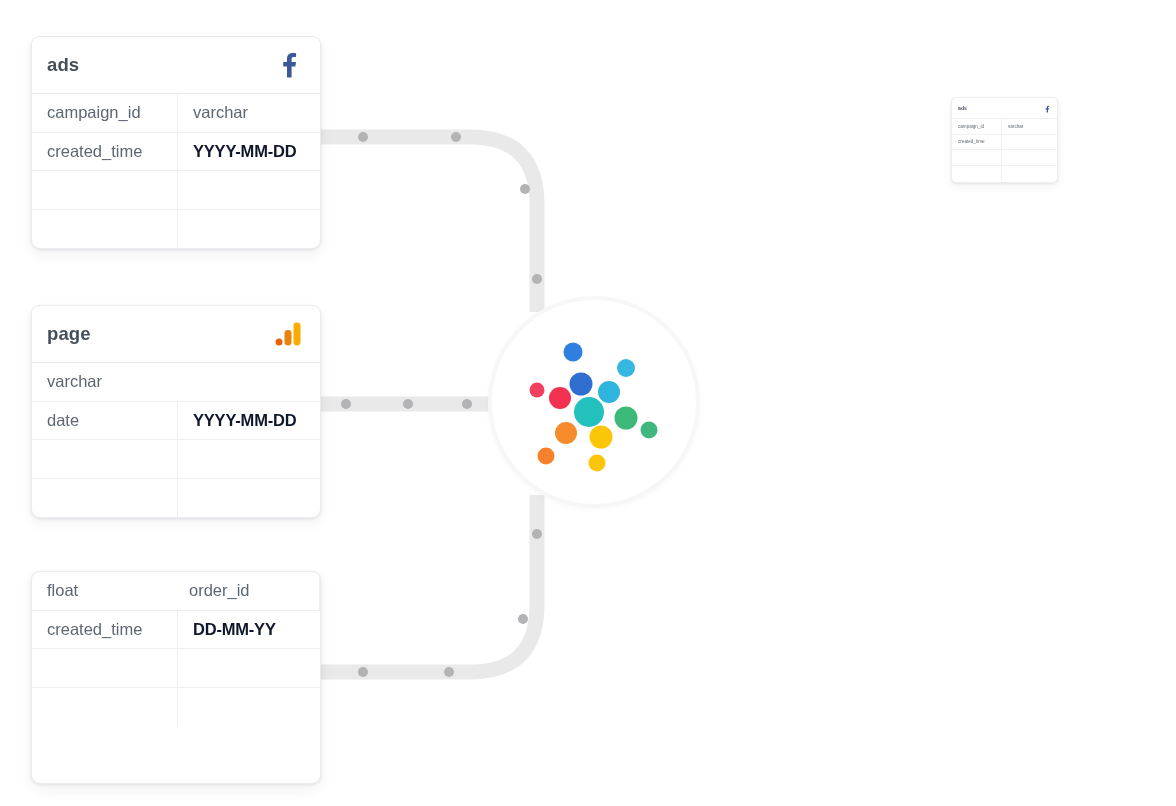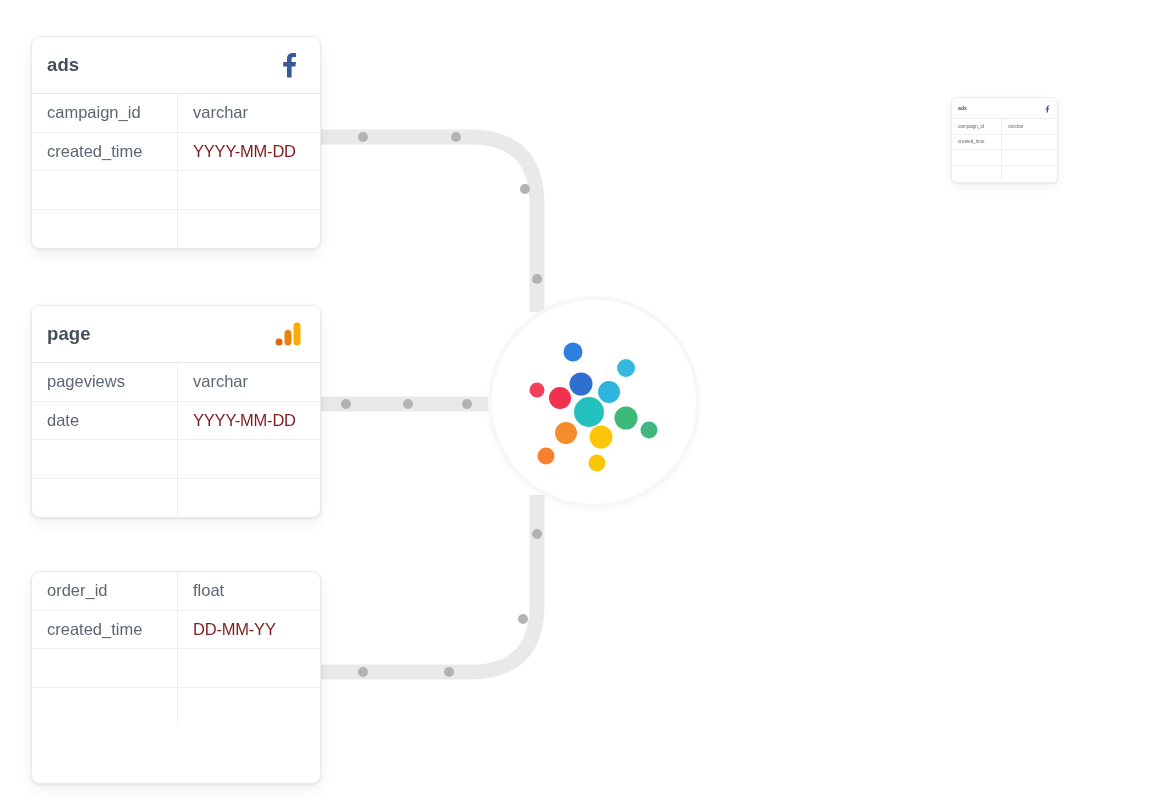--- a/index.html
+++ b/index.html
@@ -81,21 +81,21 @@
     align-items: center;
     padding-left: 15px;
     box-sizing: border-box;
     font-size: 16.5px;
     color: #5d6773;
     white-space: nowrap;
     overflow: hidden;
   }
   .cell-name { width: 146px; border-right: 1px solid #edeff1; }
   .cell-type { flex: 1 1 auto; }
-  .cell-type.strong { font-weight: normal; color: #7f1d1d; letter-spacing: -0.2px; }
+  .cell-type.strong { font-weight: bold; color: #0f172a; letter-spacing: -0.2px; }
 
   
   #hub {
     position: absolute;
     left: 492px;
     top: 300px;
     width: 204px;
     height: 204px;
     border-radius: 50%;
     background: #ffffff;
@@ -245,43 +245,42 @@
       <span class="card-icon">
         <svg width="30" height="30" viewBox="0 0 30 30">
           <rect x="20.5" y="3.5" width="7" height="23" rx="3.4" fill="#f9ab00"></rect>
           <rect x="11.5" y="11" width="7" height="15.5" rx="3.4" fill="#e8830c"></rect>
           <circle cx="6" cy="23" r="3.5" fill="#e8620c"></circle>
         </svg>
       </span>
     </div>
     <div>
         <div class="card-row">
-          <div class="cell cell-name">pageviews</div>
           <div class="cell cell-type">varchar</div>
         </div>
         <div class="card-row">
           <div class="cell cell-name">date</div>
           <div class="cell cell-type strong">YYYY-MM-DD</div>
         </div>
         <div class="card-row">
           <div class="cell cell-name"></div>
           <div class="cell cell-type"></div>
         </div>
         <div class="card-row">
           <div class="cell cell-name"></div>
           <div class="cell cell-type"></div>
         </div>
       </div>
   </div>
 
   <div class="schema-card" style="left:31px; top:571px; width:288px; height:211px;">
     <div>
         <div class="card-row">
+          <div class="cell cell-type">float</div>
           <div class="cell cell-name">order_id</div>
-          <div class="cell cell-type">float</div>
         </div>
         <div class="card-row">
           <div class="cell cell-name">created_time</div>
           <div class="cell cell-type strong">DD-MM-YY</div>
         </div>
         <div class="card-row">
           <div class="cell cell-name"></div>
           <div class="cell cell-type"></div>
         </div>
         <div class="card-row">

